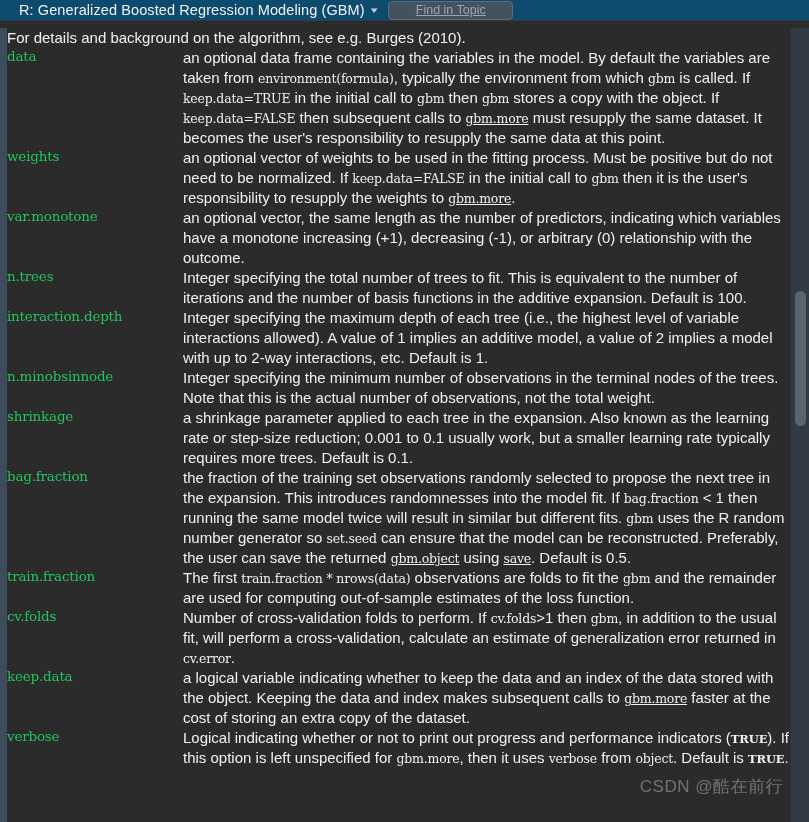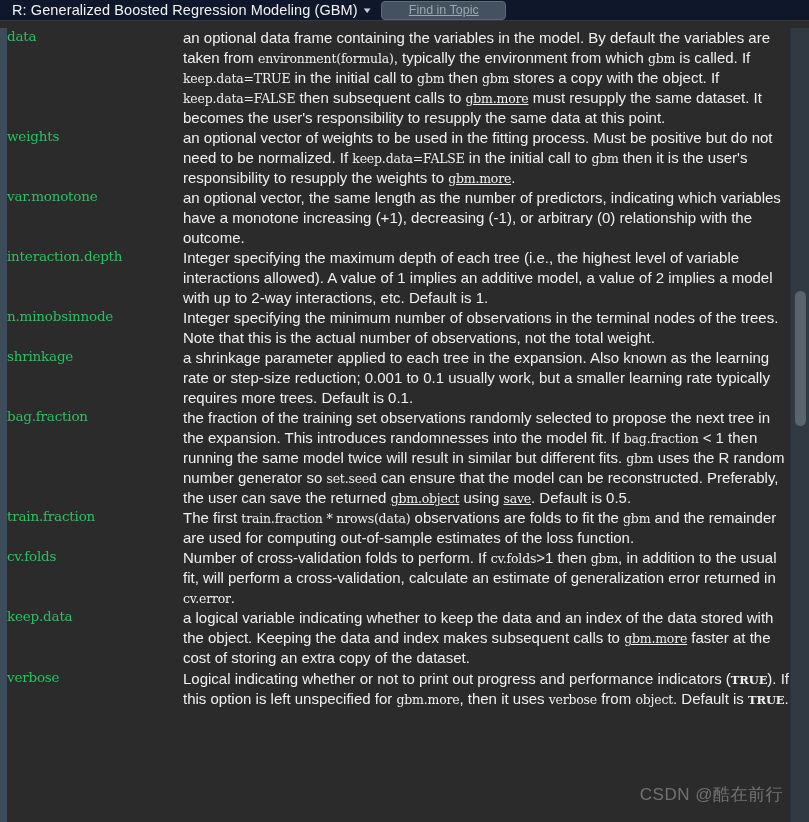--- a/index.html
+++ b/index.html
@@ -9,25 +9,25 @@
     overflow: hidden;
     background: #2b2b2b;
     font-family: "Liberation Sans", sans-serif;
   }
 
   
   #toolbar {
     position: absolute;
     top: 0; left: 0;
     width: 809px; height: 21px;
-    background: #0f172a;
+    background: #0c4a6e;
     border-bottom: 1px solid #2f3a44;
     display: flex;
     align-items: center;
-    padding-left: 12px;
+    padding-left: 19px;
   }
   #toolbar-title {
     color: #f2f2f2;
     font-size: 14.5px;
     letter-spacing: 0.1px;
     white-space: nowrap;
   }
   #toolbar-caret {
     color: #c8cdd2;
     font-size: 9px;
@@ -136,21 +136,21 @@
     font-family: "DejaVu Serif", "Liberation Serif", serif;
     font-size: 11.5px;
     letter-spacing: -0.1px;
     font-weight: bold;
   }
 
   
   #watermark {
     position: absolute;
     right: 26px;
-    bottom: 16px;
+    bottom: 24px;
     color: rgba(215, 218, 222, 0.40);
     font-size: 17px;
     letter-spacing: 0.5px;
     pointer-events: none;
     white-space: nowrap;
   }
 </style>
 </head>
 <body>
 
@@ -160,31 +160,40 @@
   <div id="find-box">
     <span>Find in Topic</span>
   </div>
 </div>
 
 <div id="left-strip"></div>
 
 <div id="content">
   <table class="doc">
     <tbody id="doc-body">
+        <tr class="intro-row">
+          <td colspan="2">
+            <div class="intro-text">For details and background on the algorithm, see e.g. Burges (2010).</div>
+          </td>
+        </tr>
         <tr>
           <td class="argname">data</td>
           <td class="argdesc"><span>an optional data frame containing the variables in the model. By default the variables are taken from </span><code>environment(formula)</code><span>, typically the environment from which </span><code>gbm</code><span> is called. If </span><code>keep.data=TRUE</code><span> in the initial call to </span><code>gbm</code><span> then </span><code>gbm</code><span> stores a copy with the object. If </span><code>keep.data=FALSE</code><span> then subsequent calls to </span><a class="doclink">gbm.more</a><span> must resupply the same dataset. It becomes the user's responsibility to resupply the same data at this point.</span></td>
         </tr>
         <tr>
           <td class="argname">weights</td>
           <td class="argdesc"><span>an optional vector of weights to be used in the fitting process. Must be positive but do not need to be normalized. If </span><code>keep.data=FALSE</code><span> in the initial call to </span><code>gbm</code><span> then it is the user's responsibility to resupply the weights to </span><a class="doclink">gbm.more</a><span>.</span></td>
         </tr>
         <tr>
           <td class="argname">var.monotone</td>
           <td class="argdesc"><span>an optional vector, the same length as the number of predictors, indicating which variables have a monotone increasing (+1), decreasing (-1), or arbitrary (0) relationship with the outcome.</span></td>
+        </tr>
+        <tr>
+          <td class="argname">n.trees</td>
+          <td class="argdesc"><span>Integer specifying the total number of trees to fit. This is equivalent to the number of iterations and the number of basis functions in the additive expansion. Default is 100.</span></td>
         </tr>
         <tr>
           <td class="argname">interaction.depth</td>
           <td class="argdesc"><span>Integer specifying the maximum depth of each tree (i.e., the highest level of variable interactions allowed). A value of 1 implies an additive model, a value of 2 implies a model with up to 2-way interactions, etc. Default is 1.</span></td>
         </tr>
         <tr>
           <td class="argname">n.minobsinnode</td>
           <td class="argdesc"><span>Integer specifying the minimum number of observations in the terminal nodes of the trees. Note that this is the actual number of observations, not the total weight.</span></td>
         </tr>
         <tr>

